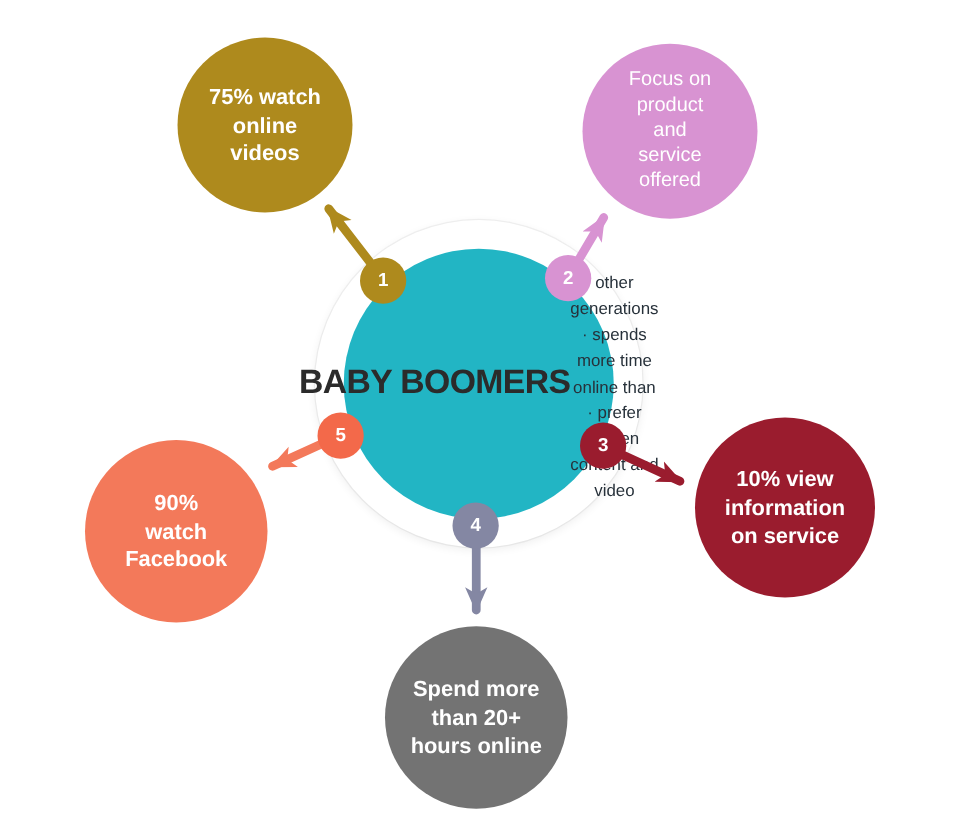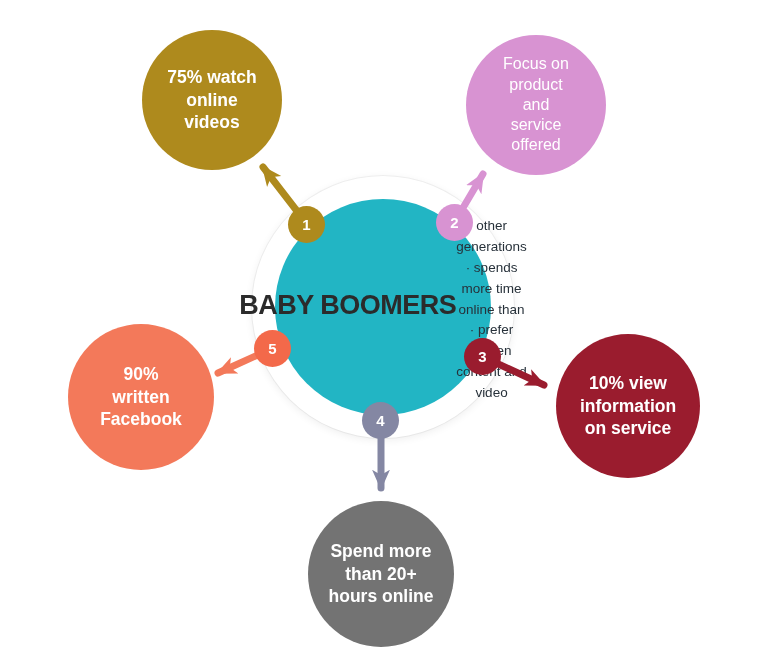--- a/index.html
+++ b/index.html
@@ -26,21 +26,21 @@
   .satellite .ln { display:block; }
 
   .node1 { left:142px; top:30px;  width:140px; height:140px; background:#AE8A1D;
            font-weight:700; font-size:17.5px; line-height:1.3; }
   .node2 { left:466px; top:35px;  width:140px; height:140px; background:#D893D2;
            font-weight:400; font-size:16px; line-height:1.27; }
   .node3 { left:556px; top:334px; width:144px; height:144px; background:#9A1C2E;
            font-weight:700; font-size:17.5px; line-height:1.3; }
   .node4 { left:308px; top:501px; width:146px; height:146px; background:#737373;
            font-weight:700; font-size:17.5px; line-height:1.3; }
-  .node5 { left:68px;  top:324px; width:146px; height:146px; background:#F3795A;
+  .node5 { left:68px;  top:352px; width:146px; height:146px; background:#F3795A;
            font-weight:700; font-size:17.5px; line-height:1.3; }
 
   
   .ring {
     position:absolute; left:252px; top:176px;
     width:262px; height:262px; border-radius:50%;
     background:#ffffff;
     box-shadow:0 0 0 1px rgba(0,0,0,0.05), 0 2px 8px rgba(0,0,0,0.07);
   }
   .core {
@@ -119,21 +119,21 @@
   </div>
 
   <div class="satellite node4">
     <span class="ln">Spend more</span>
     <span class="ln">than 20+</span>
     <span class="ln">hours online</span>
   </div>
 
   <div class="satellite node5">
     <span class="ln">90%</span>
-    <span class="ln">written</span>
+    <span class="ln">watch</span>
     <span class="ln">Facebook</span>
   </div>
 
   <div class="ring">
     <div class="core">
       <div class="core-title">BABY BOOMERS</div>
       <div class="core-desc">
         <span class="ln">other generations</span>
         <span class="ln">· spends more time online than</span>
         <span class="ln">· prefer written content and video</span>

